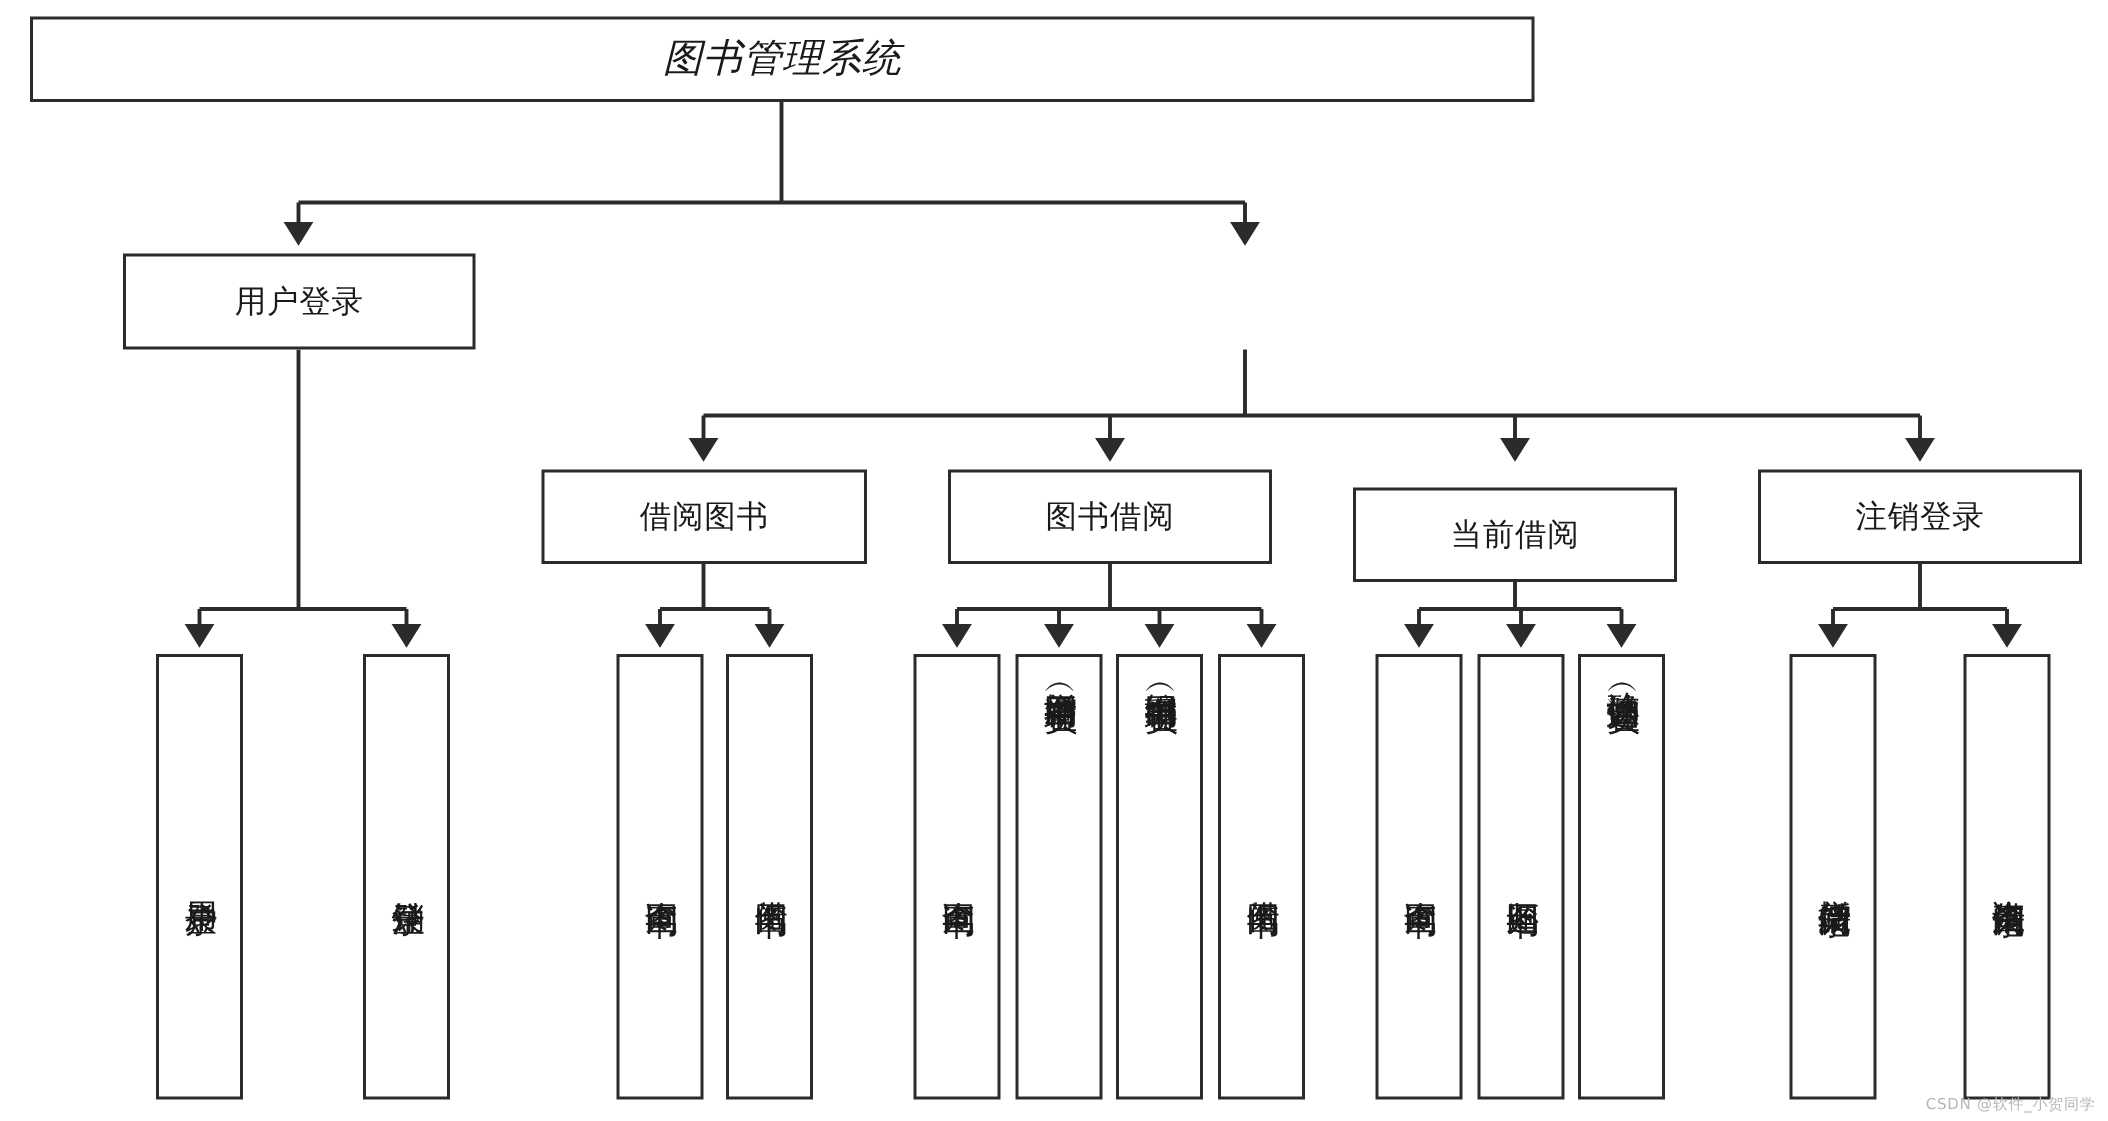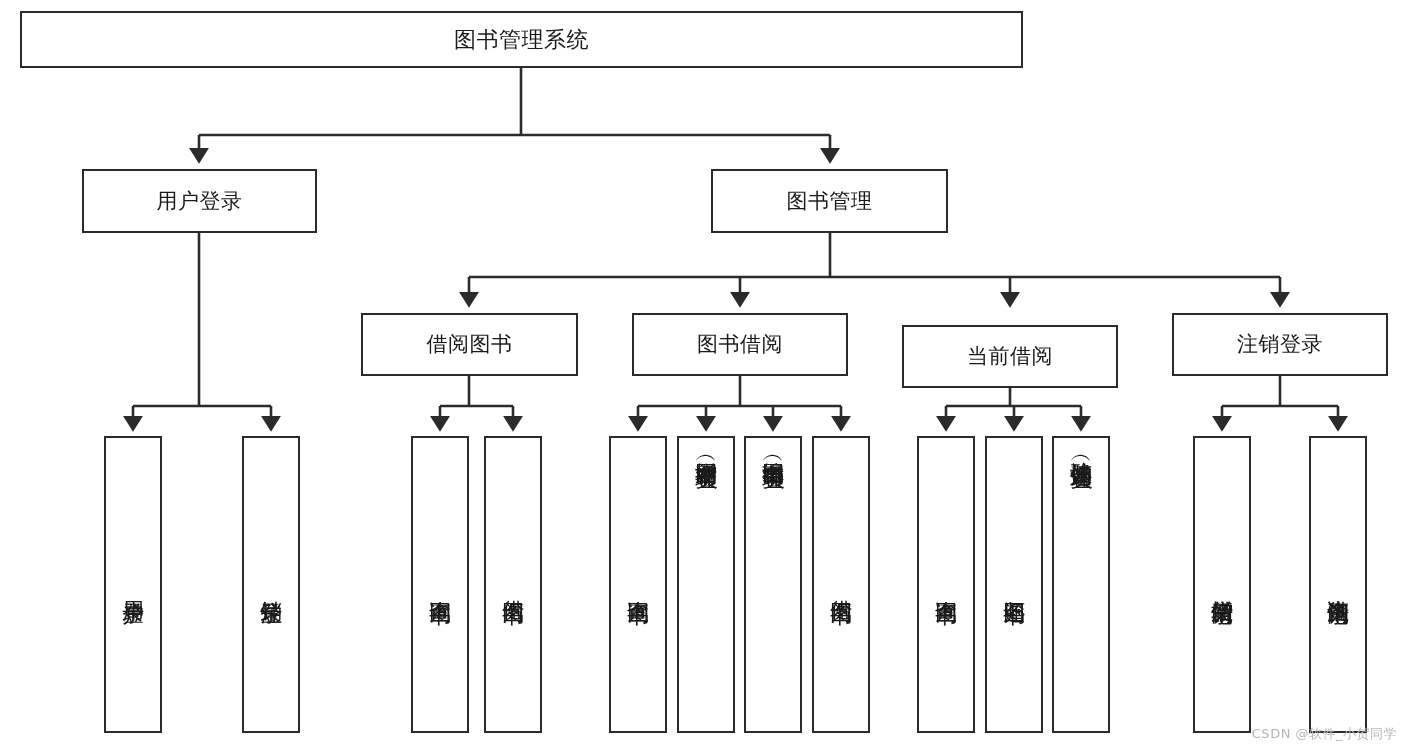--- a/index.html
+++ b/index.html
@@ -42,21 +42,22 @@
     color: #1a1a1a;
     text-align: center;
     line-height: 1.18;
     white-space: nowrap;
   }
   .node.horiz .node-label {
     font-size: 21px;
     letter-spacing: 0.5px;
   }
   .node.root .node-label {
-    font-size: 22px;
+    font-size: 26px;
+    font-style: italic;
   }
   .node.leaf {
     align-items: flex-start;
     justify-content: center;
     padding-top: 6px;
   }
   .node.leaf .node-label {
     writing-mode: vertical-rl;
     text-orientation: upright;
     font-size: 22px;
@@ -65,21 +66,21 @@
     white-space: nowrap;
   }
   .node.leaf.centered {
     align-items: center;
     padding-top: 0;
   }
   .watermark {
     position: absolute;
     right: 8px;
     bottom: 4px;
-    font-size: 13px;
+    font-size: 10px;
     color: #b6b6b6;
     letter-spacing: 0.5px;
     z-index: 3;
     white-space: nowrap;
   }
 </style>
 </head>
 <body>
 
 <div id="diagram-root">
@@ -134,23 +135,20 @@
     </g>
   </svg>
 
   <div class="node root horiz" style="left:20px; top:11px; width:1003px; height:57px;">
     <span class="node-label">图书管理系统</span>
   </div>
 
   <div class="node horiz" style="left:82px; top:169px; width:235px; height:64px;">
     <span class="node-label">用户登录</span>
   </div>
-  <div class="node horiz" style="left:711px; top:169px; width:237px; height:64px;">
-    <span class="node-label">图书管理</span>
-  </div>
 
   <div class="node horiz" style="left:361px; top:313px; width:217px; height:63px;">
     <span class="node-label">借阅图书</span>
   </div>
   <div class="node horiz" style="left:632px; top:313px; width:216px; height:63px;">
     <span class="node-label">图书借阅</span>
   </div>
   <div class="node horiz" style="left:902px; top:313px; width:216px; height:63px;margin-top:12px;">
     <span class="node-label">当前借阅</span>
   </div>

